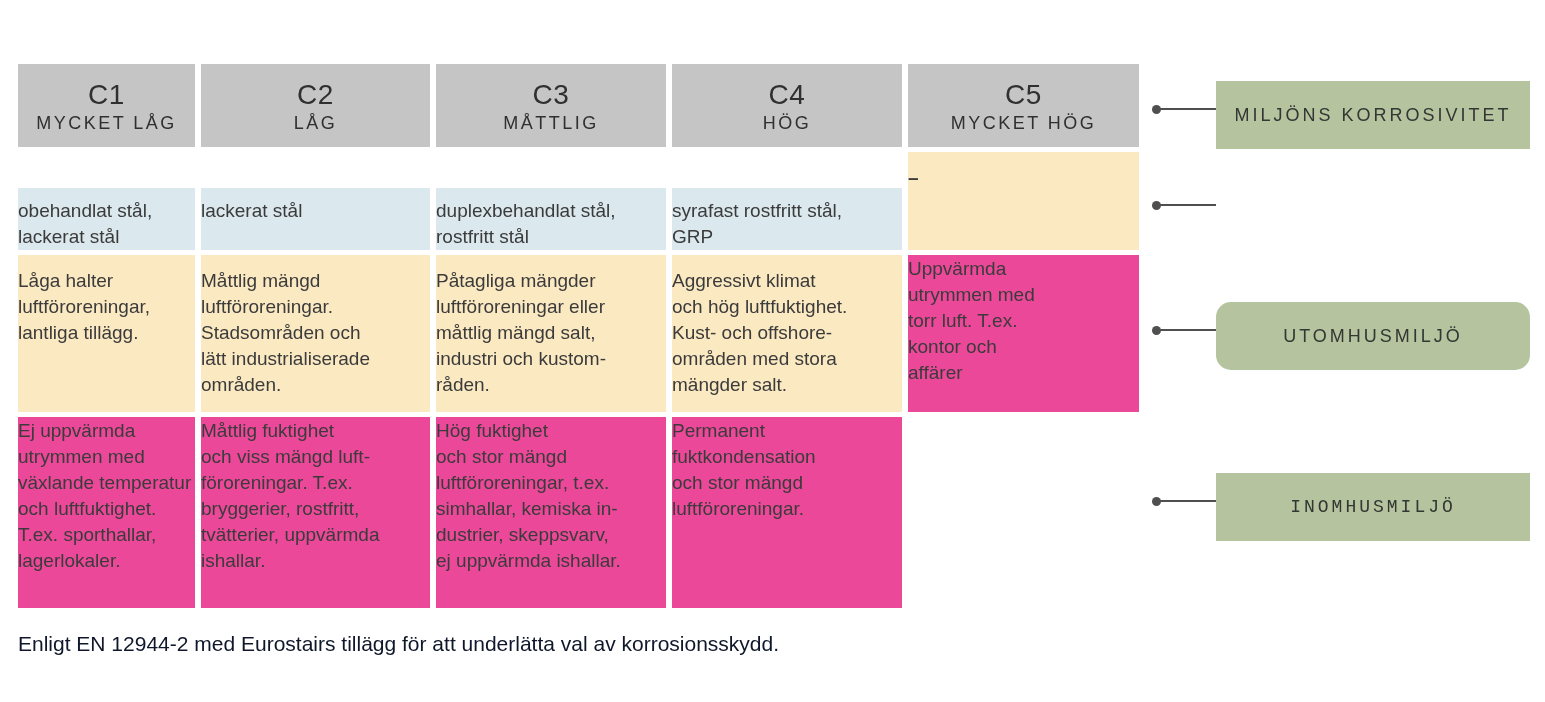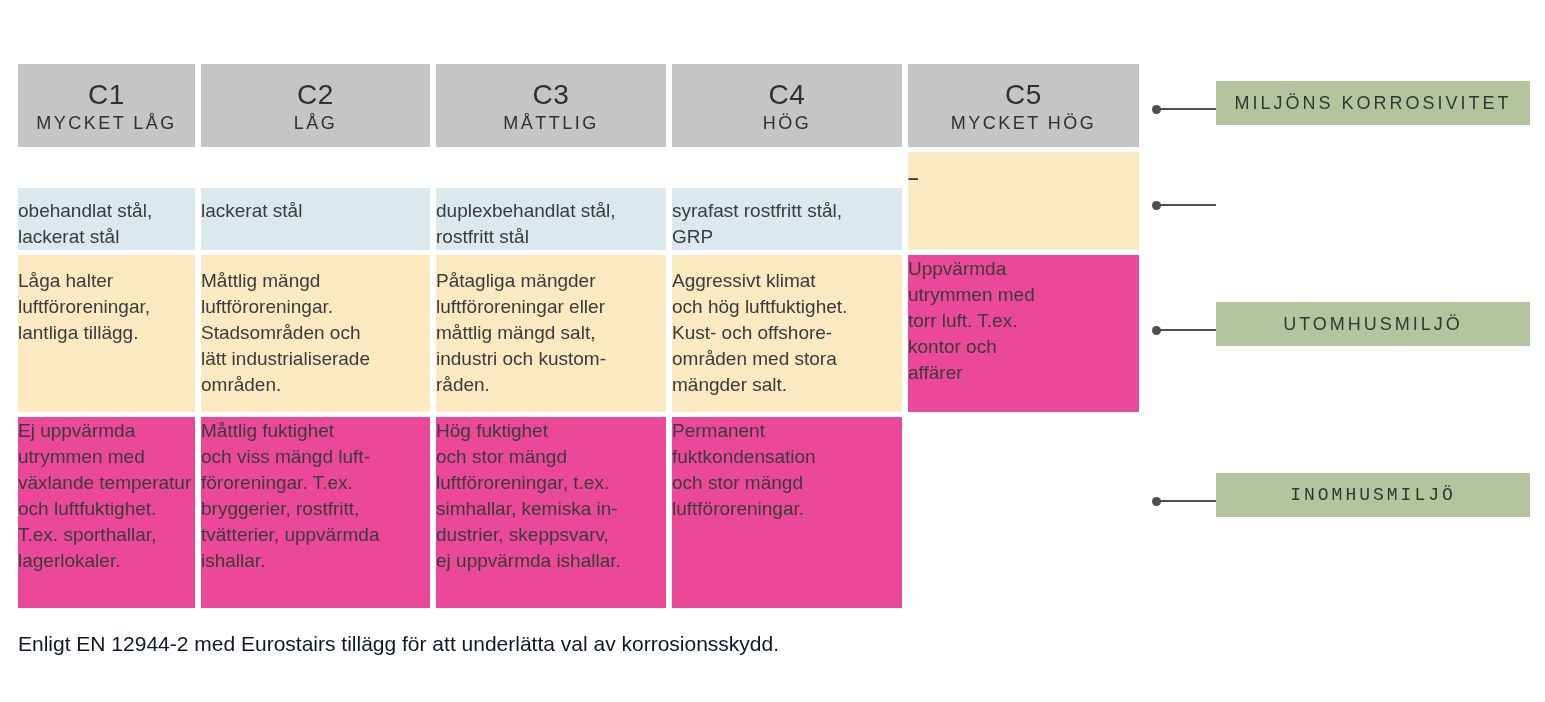--- a/index.html
+++ b/index.html
@@ -40,34 +40,34 @@
   .hdr .code { font-size: 28px; line-height: 33px; letter-spacing: 0.5px; }
   .hdr .sub  { font-size: 18px; line-height: 24px; letter-spacing: 2.5px; }
   .blue   { background: #dbe8ee; padding-top: 10px; margin-top: 36px; }
   .yellow { background: #fbe9c2; padding-top: 13px; }
   .pink   { background: #ec4899; padding-top: 1px; }
   .dash-cell { font-weight: bold; }
   .side-label {
     position: absolute;
     left: 1216px;
     width: 314px;
-    height: 44px;
+    height: 68px;
     background: #b5c49e;
     color: #333633;
     display: flex;
     align-items: center;
     justify-content: center;
     font-size: 18px;
     letter-spacing: 3px;
     text-align: center;
     white-space: nowrap;
   }
   .sl1 { top: 81px; }
   .sl2 { top: 177px; }
-  .sl3 { top: 302px; }
+  .sl3 { top: 302px; border-radius: 15px; }
   .sl4 { top: 473px; font-family: Liberation Mono, monospace; }
   .connector-line {
     position: absolute;
     left: 1158px;
     width: 58px;
     height: 2px;
     background: #4f4f4f;
   }
   .cl1 { top: 108px; }
   .cl2 { top: 204px; }

